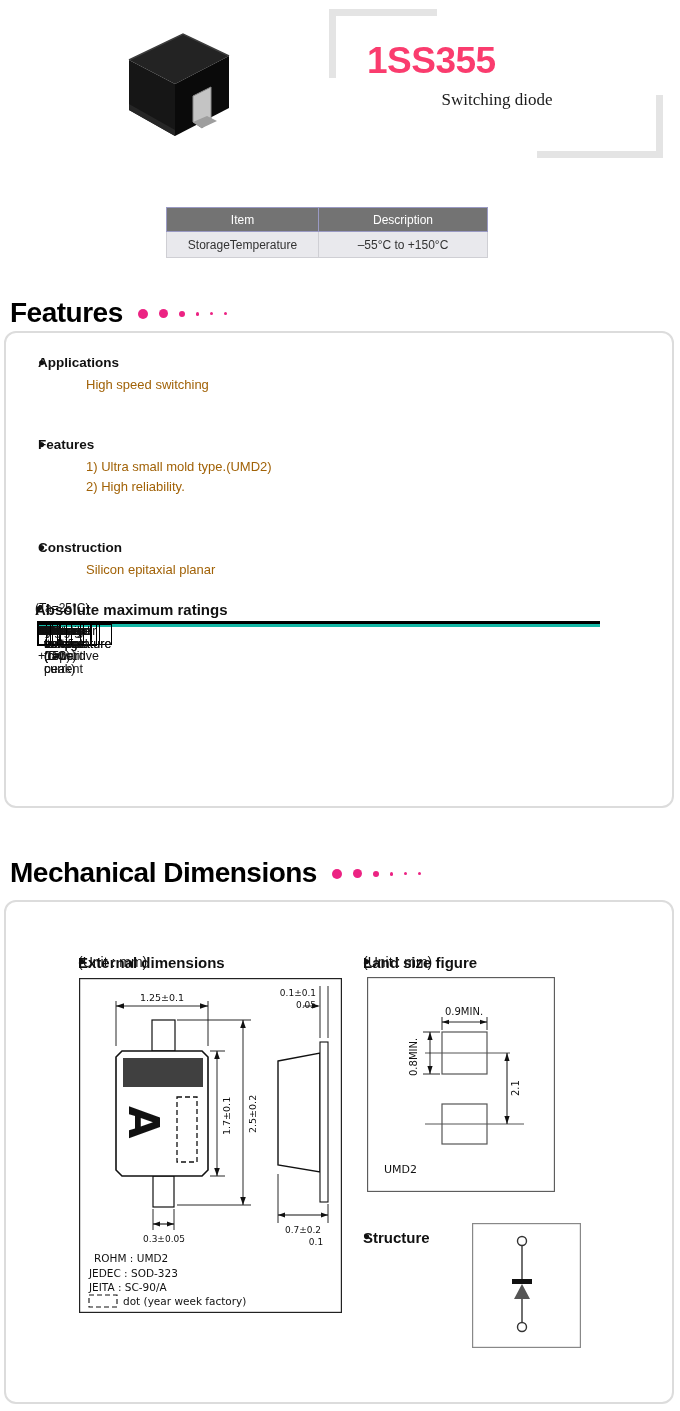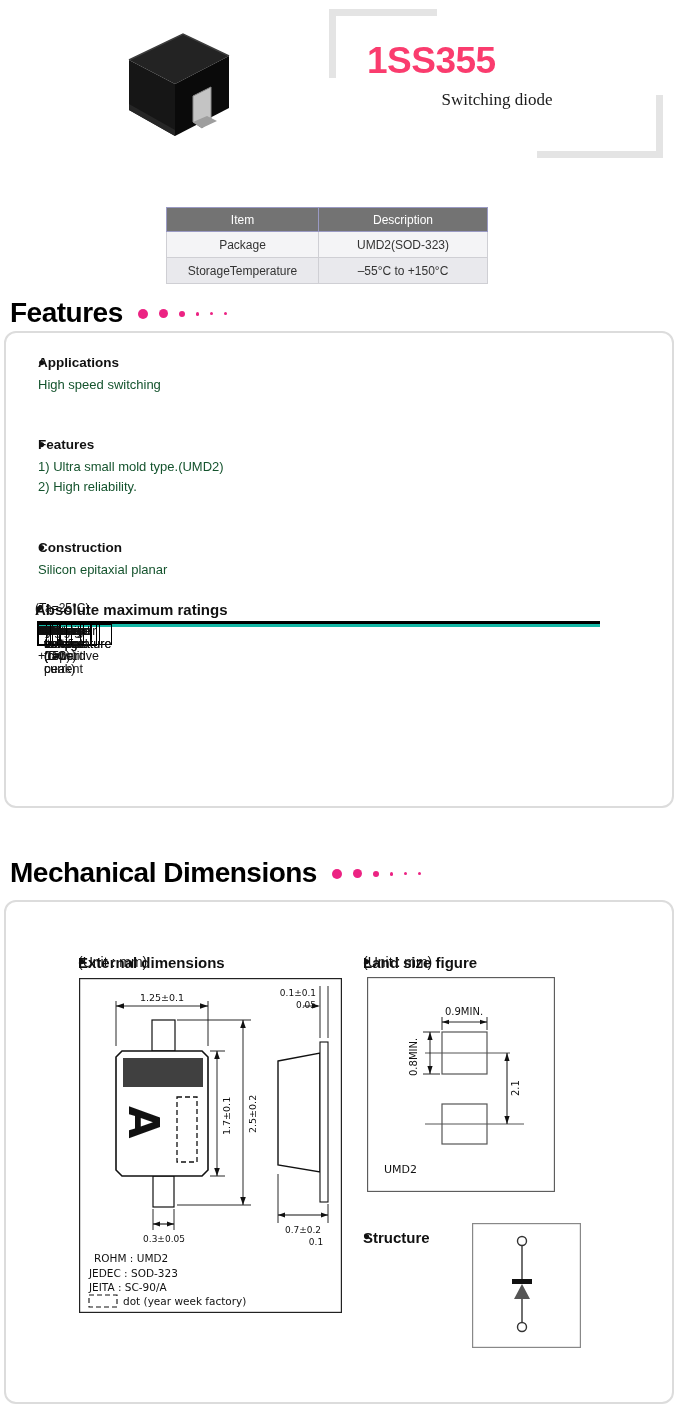--- a/index.html
+++ b/index.html
@@ -20,21 +20,21 @@
   
   .sec-head{position:absolute;display:flex;align-items:center;gap:15px;}
   .sec-title{font-size:28px;font-weight:700;letter-spacing:-0.5px;color:#000;}
   .dots i{display:inline-block;border-radius:50%;background:#EC2383;margin-right:11px;vertical-align:middle;}
   .d1{width:10px;height:10px}.d2{width:9px;height:9px}.d3{width:6px;height:6px}
   .d4{width:3.5px;height:3.5px}.d5{width:3px;height:3px}.d6{width:3px;height:3px}
   .panel{position:absolute;border:2px solid #DCDCDC;border-radius:12px;background:#fff;}
   .panel *{position:absolute;}
   .sub-head{font-size:13.5px;font-weight:700;white-space:nowrap;}
   .bullet{font-size:12px;margin-right:1px;}
-  .body-text{font-size:13px;color:#14532d;white-space:nowrap;}
+  .body-text{font-size:13px;color:#a16207;white-space:nowrap;margin-left:48px;}
   .ratings-head{font-size:15px;font-weight:700;white-space:nowrap;}
   .ratings-cond{font-weight:400;font-size:12px;}
   
   .ratings{width:563px;font-size:12.5px;table-layout:fixed;
       border-top:3px solid #000;border-bottom:3px solid #14b8a6;}
   .ratings th,.ratings td{border:1px solid #000;height:19px;padding:0;text-align:center;
       font-weight:400;line-height:1;}
   .ratings thead th{border-bottom:2px solid #000;}
   .ratings td.param{text-align:left;padding-left:6px;}
   .sub{font-size:9px;vertical-align:-2px;}
@@ -70,24 +70,20 @@
       <col style="width:152px">
       <col style="width:169px">
     </colgroup>
   <thead>
     <tr>
       <th>Item</th>
       <th>Description</th>
     </tr>
   </thead>
   <tbody>
-    <tr class="r0">
-      <td>Package</td>
-      <td>UMD2(SOD-323)</td>
-    </tr>
     <tr class="r1">
       <td>StorageTemperature</td>
       <td>–55°C to +150°C</td>
     </tr>
   </tbody>
 </table>
 
 <div class="sec-head" style="left:10px;top:297px;">
   <span class="sec-title">Features</span>
   <span class="dots"><i class="d1"></i><i class="d2"></i><i class="d3"></i><i class="d4"></i><i class="d5"></i><i class="d6"></i></span>

